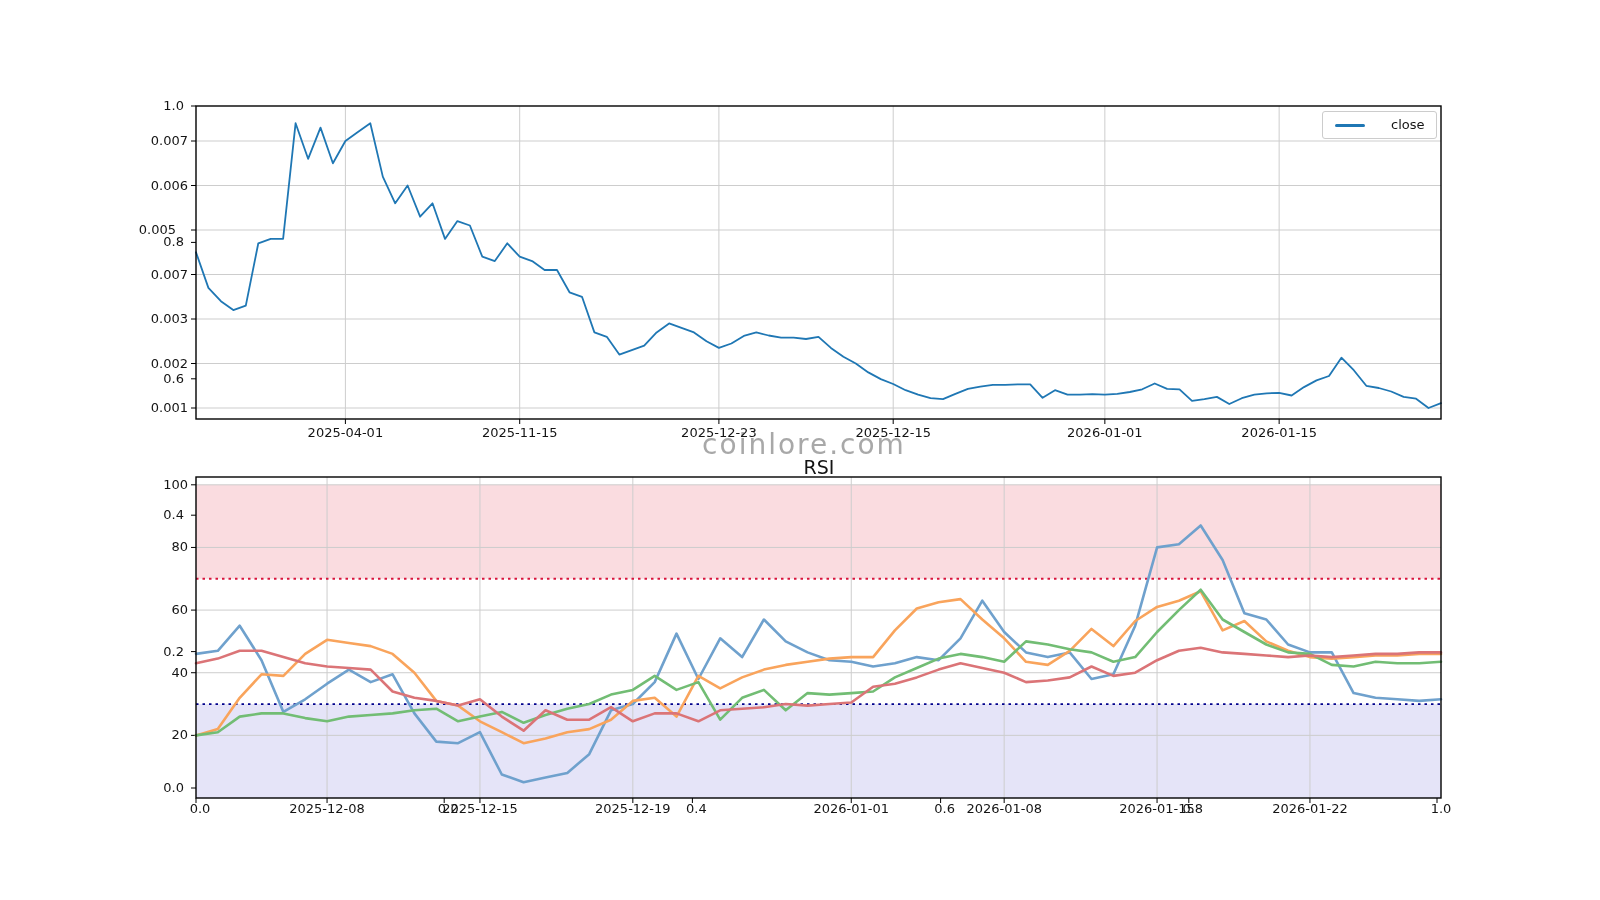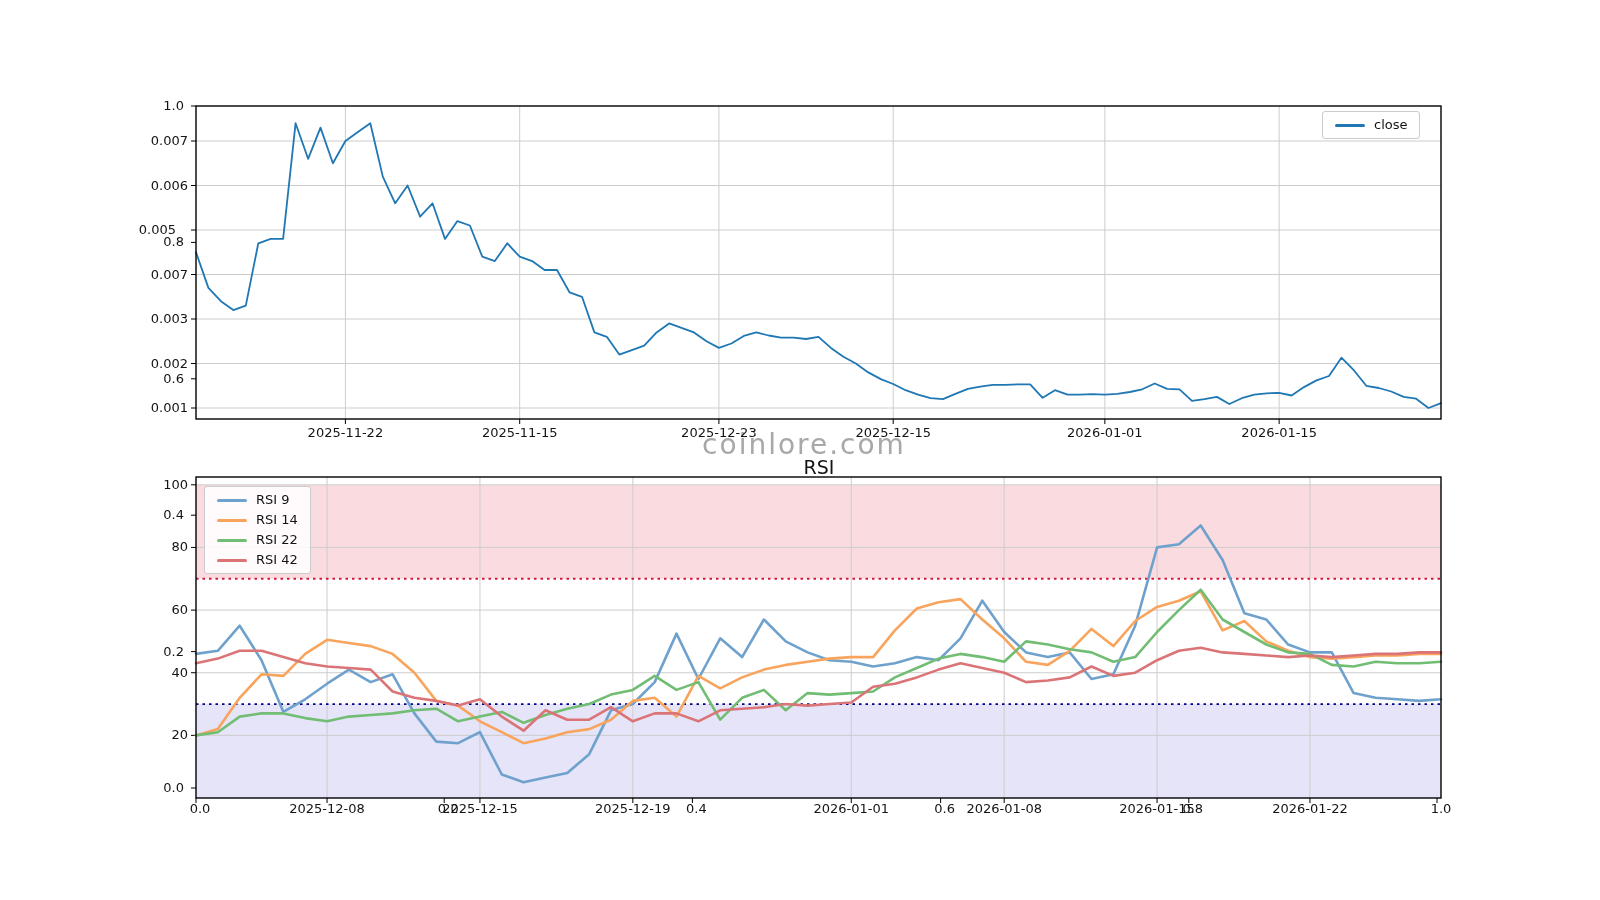--- a/index.html
+++ b/index.html
@@ -4,21 +4,21 @@
 <style>
   html,body{margin:0;padding:0;background:#fff;}
   #fig{position:relative;width:1600px;height:900px;background:#fff;overflow:hidden;
        font-family:"DejaVu Sans","Liberation Sans",sans-serif;}
   #fig-svg{position:absolute;left:0;top:0;}
   .lbl{position:absolute;font-size:13px;color:#141414;white-space:nowrap;line-height:14px;}
   .lbl.ctr{transform:translateX(-50%);}
   .lbl.rgt{transform:translateX(-100%);}
   .legend-box{position:absolute;background:rgba(255,255,255,0.85);border:1px solid #cccccc;
               border-radius:3px;z-index:5;}
-  .legend-row{display:flex;align-items:center;gap:9px;height:20px;padding:0 10px;}
+  .legend-row{display:flex;align-items:center;gap:26px;height:20px;padding:0 10px;}
   .legend-line{width:30px;height:3px;border-radius:1.5px;flex:0 0 auto;}
   .legend-text{font-size:13px;color:#141414;line-height:14px;}
   #top-legend{left:1322px;top:111px;padding:3px 2px;}
   #rsi-legend{left:204px;top:486px;padding:3px 2px;}
   #watermark{position:absolute;left:804px;top:428px;transform:translateX(-50%);
              font-size:28px;color:#999999;letter-spacing:2px;opacity:.85;}
   #rsi-title{position:absolute;left:819px;top:456px;transform:translateX(-50%);
              font-size:19px;color:#141414;}
 </style>
 </head>
@@ -104,46 +104,28 @@
   <div id="watermark">coinlore.com</div>
   <div id="rsi-title">RSI</div>
 
   <div id="top-legend" class="legend-box">
     <div class="legend-row">
       <span class="legend-line" style="background: rgb(31, 119, 180);"></span>
       <span class="legend-text">close</span>
     </div>
   </div>
 
-  <div id="rsi-legend" class="legend-box">
-    <div class="legend-row">
-      <span class="legend-line" style="background: rgb(111, 161, 205);"></span>
-      <span class="legend-text">RSI 9</span>
-    </div>
-    <div class="legend-row">
-      <span class="legend-line" style="background: rgb(249, 164, 92);"></span>
-      <span class="legend-text">RSI 14</span>
-    </div>
-    <div class="legend-row">
-      <span class="legend-line" style="background: rgb(114, 189, 116);"></span>
-      <span class="legend-text">RSI 22</span>
-    </div>
-    <div class="legend-row">
-      <span class="legend-line" style="background: rgb(219, 116, 119);"></span>
-      <span class="legend-text">RSI 42</span>
-    </div>
-  </div>
 <div class="lbl rgt" style="left: 188px; top: 134px;">0.007</div>
     <div class="lbl rgt" style="left: 188px; top: 178.5px;">0.006</div>
     <div class="lbl rgt" style="left: 176px; top: 223px;">0.005</div>
     <div class="lbl rgt" style="left: 188px; top: 267.5px;">0.007</div>
     <div class="lbl rgt" style="left: 188px; top: 312px;">0.003</div>
     <div class="lbl rgt" style="left: 188px; top: 356.5px;">0.002</div>
     <div class="lbl rgt" style="left: 188px; top: 401px;">0.001</div>
-    <div class="lbl ctr" style="left: 345.4px; top: 426px;">2025-11-22</div>
+    <div class="lbl ctr" style="left: 345.4px; top: 426px;">2025-04-01</div>
     <div class="lbl ctr" style="left: 519.7px; top: 426px;">2025-11-15</div>
     <div class="lbl ctr" style="left: 718.9px; top: 426px;">2025-12-23</div>
     <div class="lbl ctr" style="left: 893.2px; top: 426px;">2025-12-15</div>
     <div class="lbl ctr" style="left: 1104.85px; top: 426px;">2026-01-01</div>
     <div class="lbl ctr" style="left: 1279.15px; top: 426px;">2026-01-15</div>
     <div class="lbl rgt" style="left: 184px; top: 99px;">1.0</div>
     <div class="lbl rgt" style="left: 184px; top: 235.4px;">0.8</div>
     <div class="lbl rgt" style="left: 184px; top: 371.8px;">0.6</div>
     <div class="lbl rgt" style="left: 184px; top: 508.2px;">0.4</div>
     <div class="lbl rgt" style="left: 184px; top: 644.6px;">0.2</div>

